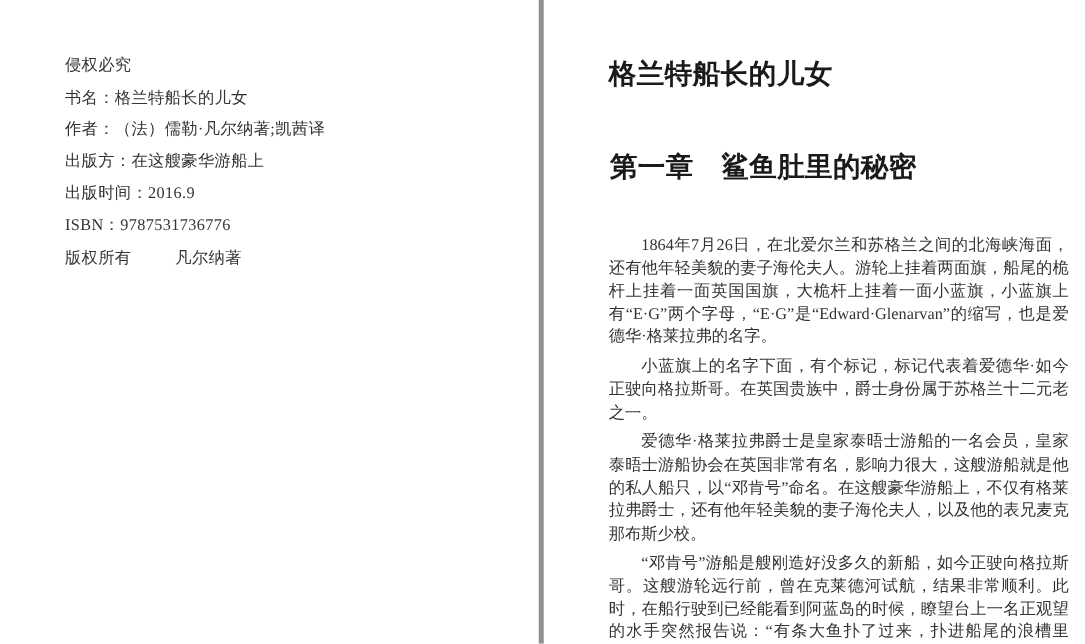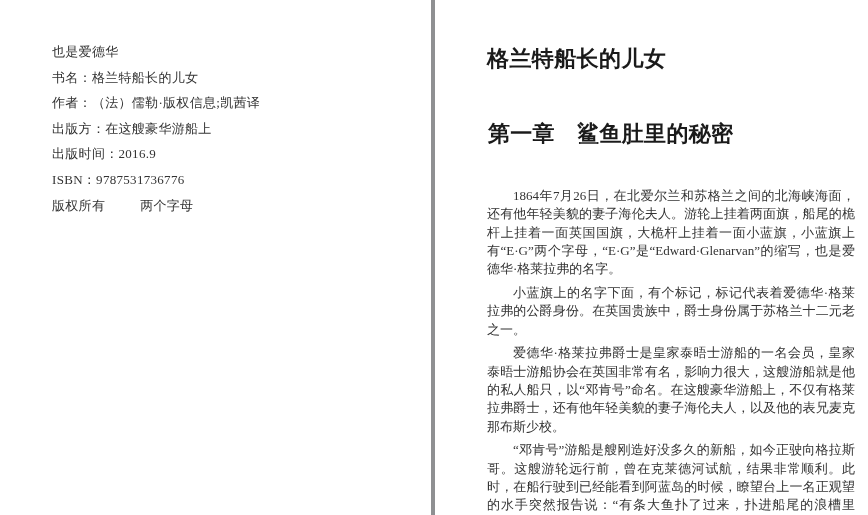--- a/index.html
+++ b/index.html
@@ -84,37 +84,37 @@
     margin: 0 0 5.5px 0;
     text-indent: 2em;
   }
 </style>
 </head>
 <body>
 
 <div class="reader">
 
   <div class="left-page">
-    <div class="cline">也是爱德华</div>
+    <div class="cline">侵权必究</div>
     <div class="cline">书名：格兰特船长的儿女</div>
-    <div class="cline">作者：（法）儒勒·版权信息;凯茜译</div>
+    <div class="cline">作者：（法）儒勒·凡尔纳著;凯茜译</div>
     <div class="cline">出版方：在这艘豪华游船上</div>
     <div class="cline">出版时间：2016.9</div>
     <div class="cline">ISBN：9787531736776</div>
     <div class="cline">
-      <span>版权所有</span><span class="rights-spacer"></span><span>两个字母</span>
+      <span>版权所有</span><span class="rights-spacer"></span><span>凡尔纳著</span>
     </div>
   </div>
 
   <div class="divider"></div>
 
   <div class="right-page">
     <h1 class="book-title">格兰特船长的儿女</h1>
     <h2 class="chapter-title">第一章　鲨鱼肚里的秘密</h2>
     <div class="body-text">
       <p>1864年7月26日，在北爱尔兰和苏格兰之间的北海峡海面，还有他年轻美貌的妻子海伦夫人。游轮上挂着两面旗，船尾的桅杆上挂着一面英国国旗，大桅杆上挂着一面小蓝旗，小蓝旗上有“E·G”两个字母，“E·G”是“Edward·Glenarvan”的缩写，也是爱德华·格莱拉弗的名字。</p>
-      <p>小蓝旗上的名字下面，有个标记，标记代表着爱德华·格莱拉弗的公爵身份。在英国贵族中，爵士身份属于苏格兰十二元老之一。</p>
+      <p>小蓝旗上的名字下面，有个标记，标记代表着爱德华·如今正驶向格拉斯哥。在英国贵族中，爵士身份属于苏格兰十二元老之一。</p>
       <p>爱德华·格莱拉弗爵士是皇家泰晤士游船的一名会员，皇家泰晤士游船协会在英国非常有名，影响力很大，这艘游船就是他的私人船只，以“邓肯号”命名。在这艘豪华游船上，不仅有格莱拉弗爵士，还有他年轻美貌的妻子海伦夫人，以及他的表兄麦克那布斯少校。</p>
       <p>“邓肯号”游船是艘刚造好没多久的新船，如今正驶向格拉斯哥。这艘游轮远行前，曾在克莱德河试航，结果非常顺利。此时，在船行驶到已经能看到阿蓝岛的时候，瞭望台上一名正观望的水手突然报告说：“有条大鱼扑了过来，扑进船尾的浪槽里了。”</p>
     </div>
   </div>
 
 </div>
 
 </body></html>

